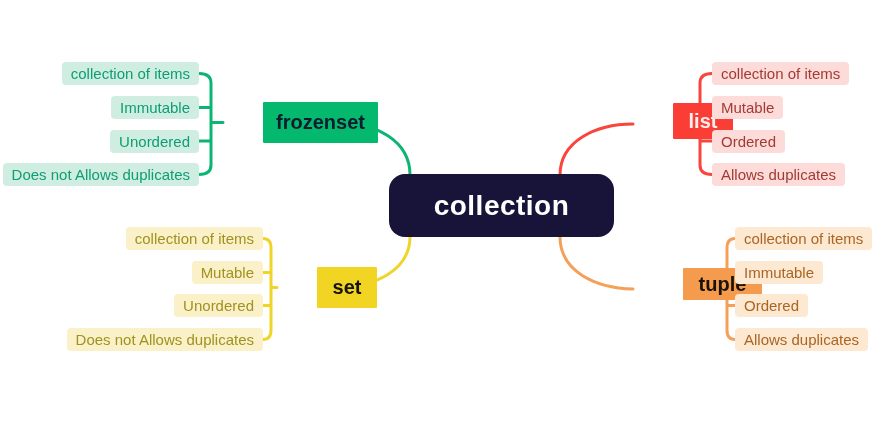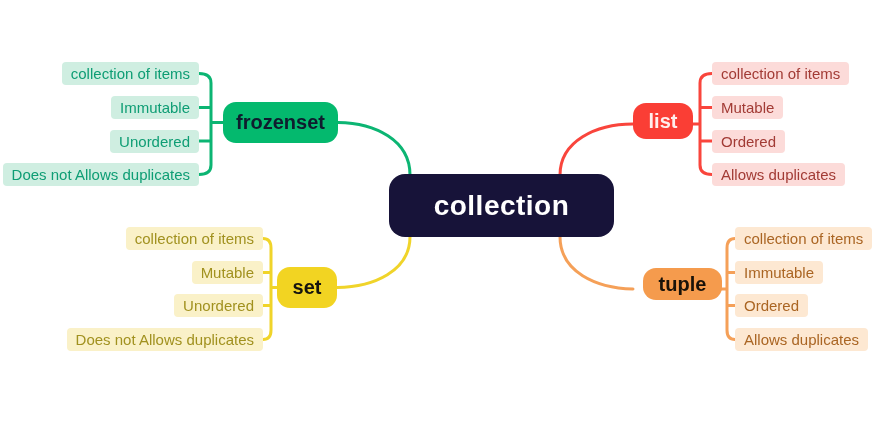--- a/index.html
+++ b/index.html
@@ -5,21 +5,21 @@
   html,body { margin:0; padding:0; background:#ffffff; }
   .canvas {
     position:relative; width:895px; height:424px; background:#ffffff;
     font-family:"Liberation Sans","DejaVu Sans",sans-serif; overflow:hidden;
   }
   #wires { position:absolute; left:0; top:0; width:895px; height:424px; }
   .node {
     position:absolute; display:flex; align-items:center; justify-content:center;
     font-weight:bold; box-sizing:border-box;
   }
-  .branch-node { border-radius:13px; font-size:20px; }
+  .branch-node { border-radius:1px; font-size:20px;margin-left:40px; }
   .center-node { border-radius:16px; font-size:28px; letter-spacing:.5px; }
   .leaf {
     position:absolute; height:23px; border-radius:4px; display:flex; align-items:center;
     padding:0 9px; font-size:15px; white-space:nowrap; box-sizing:border-box;
   }
   
   .pos-center    { left:389px; top:174px; width:225px; height:63px; }
   .pos-frozenset { left:223px; top:102px; width:115px; height:41px; }
   .pos-list      { left:633px; top:103px; width:60px;  height:36px; }
   .pos-set       { left:277px; top:267px; width:60px;  height:41px; }

